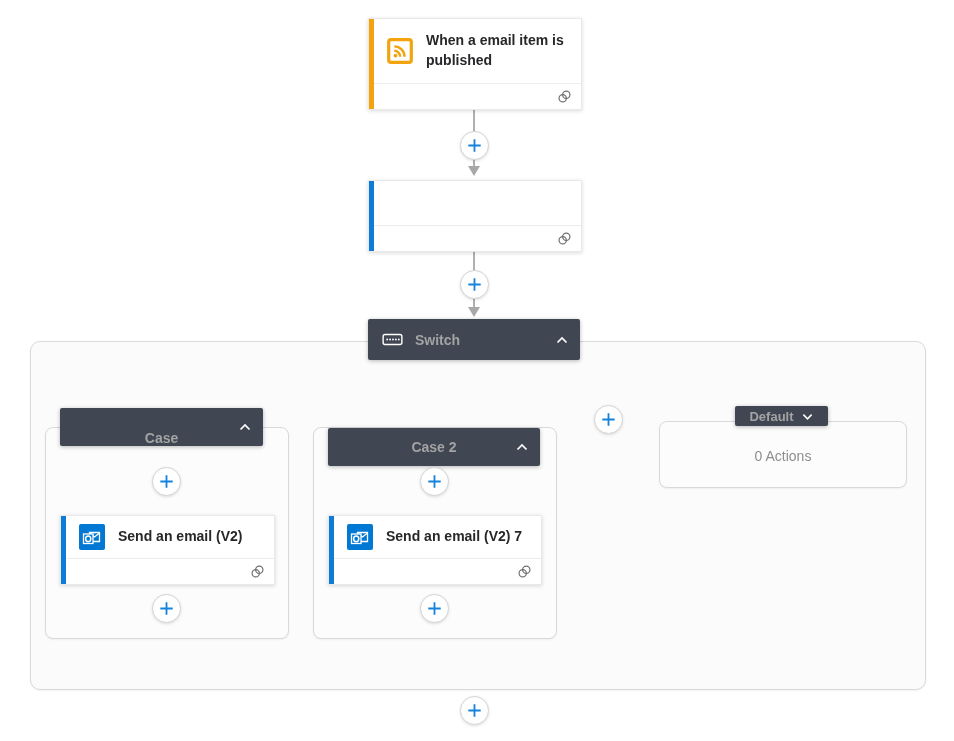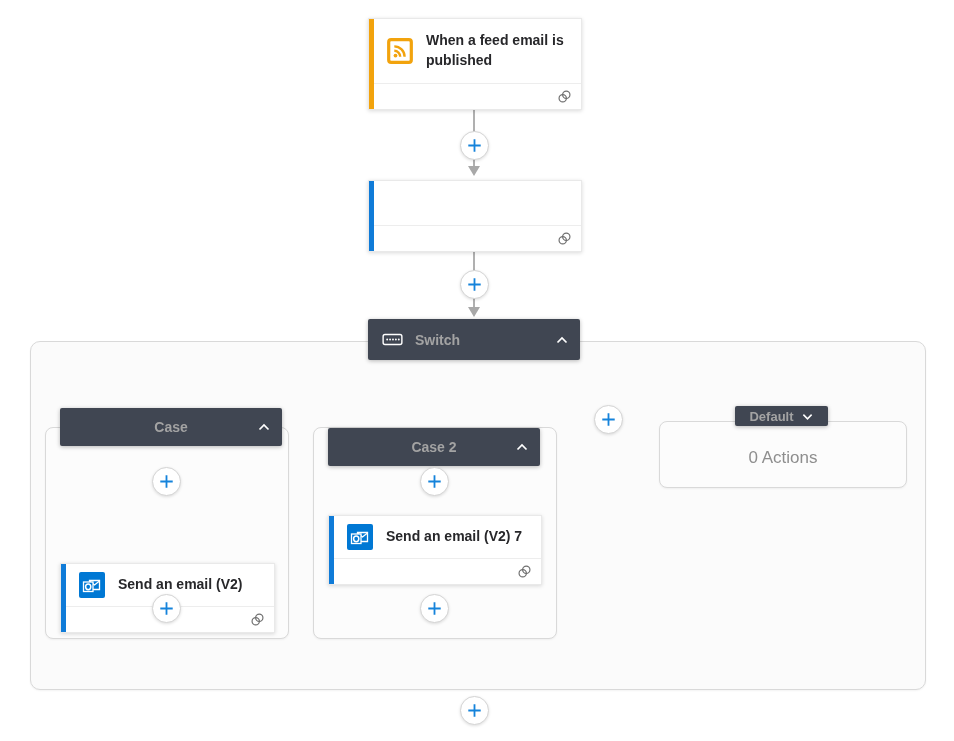--- a/index.html
+++ b/index.html
@@ -51,21 +51,21 @@
   }
   .card .card-footer .link-btn{display:flex;cursor:pointer;}
 
   .plus{
     position:absolute;z-index:3;width:29px;height:29px;border-radius:50%;
     background:#fff;border:1px solid #D4D4D4;box-shadow:0 1px 3px rgba(0,0,0,.13);
     display:flex;align-items:center;justify-content:center;padding:0;cursor:pointer;
   }
   .empty-text{
     position:absolute;left:0;right:0;top:26px;text-align:center;
-    font-size:17px;color:#8E8E8E;
+    font-size:14px;color:#8E8E8E;
   }
 </style>
 </head>
 <body>
 
 <div class="stage">
 
   <svg class="connectors" width="954" height="741" viewBox="0 0 954 741">
     <g stroke="#A8A8A8" stroke-width="1.8" fill="none">
       <path d="M474 108 L474 168"></path>
@@ -96,21 +96,21 @@
     <div class="stripe orange"></div>
     <div class="card-body">
       <span class="icon-box">
         <svg width="26" height="26" viewBox="0 0 26 26">
           <rect x="1.7" y="1.7" width="22.6" height="22.6" rx="2.4" fill="#fff" stroke="#F2A30D" stroke-width="3.2"></rect>
           <circle cx="8.5" cy="17.6" r="1.9" fill="#F2A30D"></circle>
           <path d="M7.3 12.8 A5.9 5.9 0 0 1 13.2 18.7" fill="none" stroke="#F2A30D" stroke-width="2.4"></path>
           <path d="M7.3 8.4 A10.3 10.3 0 0 1 17.6 18.7" fill="none" stroke="#F2A30D" stroke-width="2.4"></path>
         </svg>
       </span>
-      <span class="card-title">When a feed email is published</span>
+      <span class="card-title">When a email item is published</span>
     </div>
     <div class="card-footer">
       <span class="link-btn">
         <svg width="15" height="15" viewBox="0 0 16 16">
           <g fill="none" stroke="#6F6F6F" stroke-width="1.25">
             <circle cx="6.1" cy="9.9" r="3.9"></circle>
               <circle cx="9.9" cy="6.1" r="3.9"></circle>
           </g>
         </svg>
       </span>
@@ -157,21 +157,21 @@
       </svg>
     </span>
     <span class="hdr-label">Switch</span>
     <span class="chev">
       <svg width="14" height="12" viewBox="0 0 14 12">
         <polyline points="2.5,8.5 7,4 11.5,8.5" fill="none" stroke="#fff" stroke-width="1.7"></polyline>
       </svg>
     </span>
   </div>
 
-  <div class="scope-header" style="left:60px;top:408px;width:222px;height:38px;">
+  <div class="scope-header" style="left:60px;top:408px;width:203px;height:38px;align-items:flex-end;">
     <span class="hdr-label centered">Case</span>
     <span class="chev">
       <svg width="14" height="12" viewBox="0 0 14 12">
         <polyline points="2.5,8.5 7,4 11.5,8.5" fill="none" stroke="#fff" stroke-width="1.7"></polyline>
       </svg>
     </span>
   </div>
 
   <div class="scope-header" style="left:328px;top:428px;width:212px;height:38px;">
     <span class="hdr-label centered">Case 2</span>
@@ -196,21 +196,21 @@
       </svg>
     </span>
   </div>
 
   <button class="plus" style="left:152px;top:467px;">
     <svg width="15" height="15" viewBox="0 0 14 14">
       <path d="M7 1.2 V12.8 M1.2 7 H12.8" stroke="#1583DB" stroke-width="1.7" fill="none"></path>
     </svg>
   </button>
 
-  <div class="card" style="left:60px;top:515px;width:213px;height:68px;margin-top:48px;">
+  <div class="card" style="left:60px;top:515px;width:213px;height:68px;">
     <div class="stripe blue"></div>
     <div class="card-body">
       <span class="icon-box">
         <svg width="26" height="26" viewBox="0 0 26 26">
           <rect width="26" height="26" rx="2" fill="#0078D4"></rect>
           <g fill="none" stroke="#fff" stroke-width="1.3">
             <path d="M10.5 8.5 h10 v9 h-10 z"></path>
               <path d="M10.5 9 l5 4 5-4"></path>
           </g>
           <rect x="4.5" y="10" width="9.5" height="9.5" fill="#0078D4" stroke="#fff" stroke-width="1.3"></rect>

